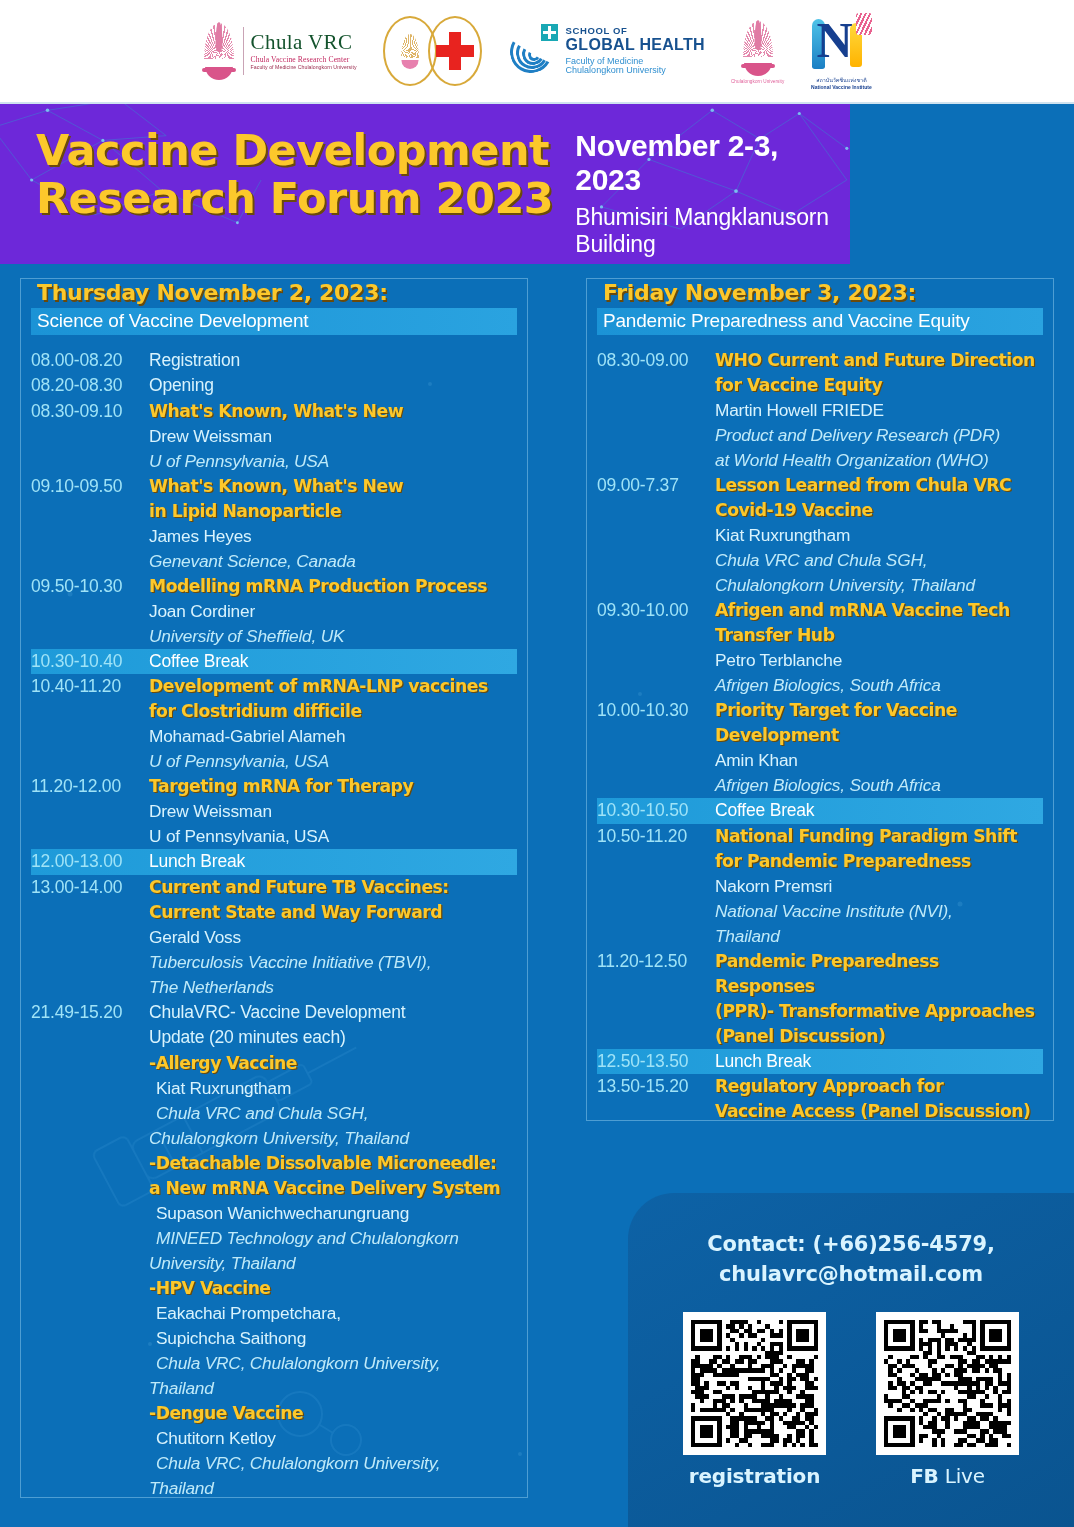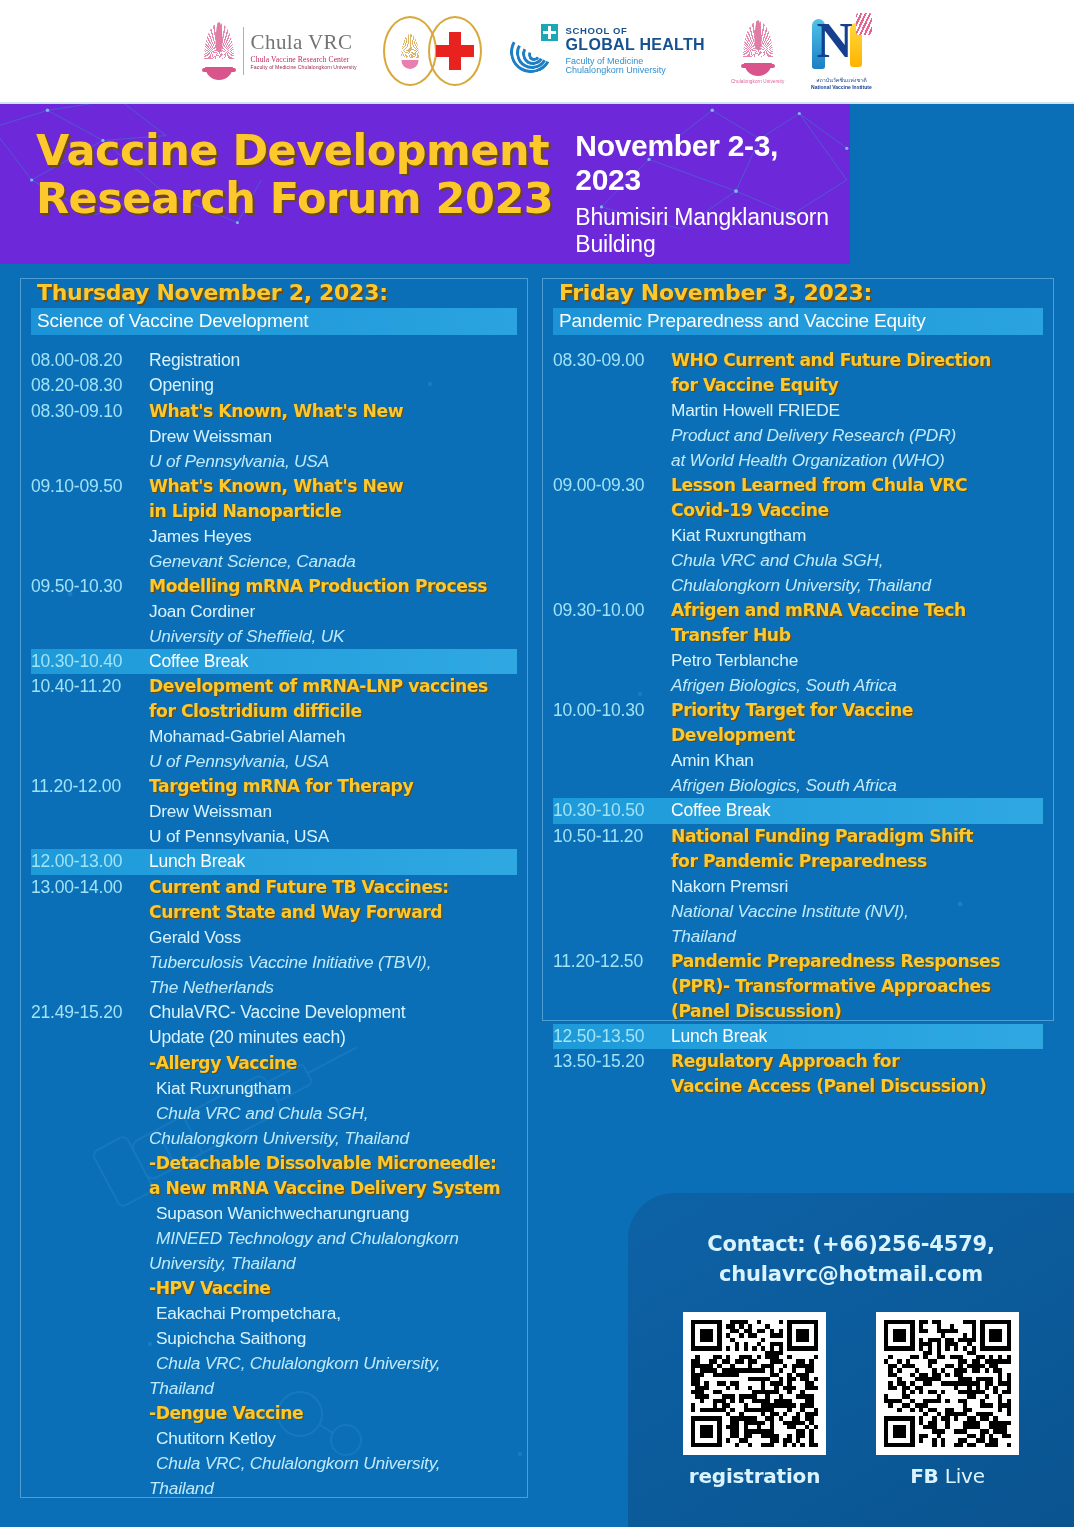--- a/index.html
+++ b/index.html
@@ -18,21 +18,21 @@
     display:flex; align-items:center; justify-content:center; gap:26px;
     border-bottom:2px solid #cfe2ef;
   }
   .logo{ display:flex; align-items:center; }
 
   
   .l-chula{ gap:7px; }
   .l-chula .crest{ width:34px; height:60px; position:relative; }
   .l-chula .vdiv{ width:1px; height:48px; background:#c9a3b5; }
   .l-chula .txt{ line-height:1; }
-  .l-chula .t1{ font-size:21px; color:#737373; font-family:"Liberation Serif",serif; letter-spacing:.4px; }
+  .l-chula .t1{ font-size:21px; color:#14532d; font-family:"Liberation Serif",serif; letter-spacing:.4px; }
   .l-chula .t2{ font-size:7.6px; color:#c2275f; font-family:"Liberation Serif",serif; margin-top:3px; letter-spacing:.1px; }
   .l-chula .t3{ font-size:5.2px; color:#9b2b4e; margin-top:2px; letter-spacing:.05px; }
 
   
   .crest .fan{
     position:absolute; left:50%; top:2px; transform:translateX(-50%);
     width:30px; height:36px;
     background:
       repeating-conic-gradient(from 200deg at 50% 100%,
         #e489ad 0deg 3deg, transparent 3deg 6.5deg);
@@ -159,21 +159,21 @@
   .cols{ position:relative; display:flex; padding:14px 16px 0 20px; gap:14px; }
   .col{ position:relative; }
   .col.left{ width:508px; }
   .col.right{ width:512px; }
 
   .panel{
     border:1px solid rgba(160,215,245,.45);
     padding:1px 10px 10px 10px;
   }
   .panel.left{ height:1220px; }
-  .panel.right{ height:743px; }
+  .panel.right{ height:843px;margin-left:44px; }
 
   .day{
     font-family:"DejaVu Sans", sans-serif;
     font-weight:bold; font-size:22px; color:#fcc82b;
     text-shadow:1.5px 1.5px 0 #6b4a0a;
     letter-spacing:-.3px; padding-left:6px;
   }
   .theme{
     background:linear-gradient(90deg,#1b93d6,#2aa3e0);
     color:#ffffff; font-size:19px; padding:2px 6px 3px 6px;
@@ -510,21 +510,21 @@
               <div class="time">08.30-09.00</div>
               <div class="detail">
                 <div class="ttlline">WHO Current and Future Direction</div>
                 <div class="ttlline">for Vaccine Equity</div>
                 <div class="spk">Martin Howell FRIEDE</div>
                 <div class="aff">Product and Delivery Research (PDR)</div>
                 <div class="aff">at World Health Organization (WHO)</div>
               </div>
             </div>
             <div class="row">
-              <div class="time">09.00-09.30</div>
+              <div class="time">09.00-7.37</div>
               <div class="detail">
                 <div class="ttlline">Lesson Learned from Chula VRC</div>
                 <div class="ttlline">Covid-19 Vaccine</div>
                 <div class="spk">Kiat Ruxrungtham</div>
                 <div class="aff">Chula VRC and Chula SGH,</div>
                 <div class="aff">Chulalongkorn University, Thailand</div>
               </div>
             </div>
             <div class="row">
               <div class="time">09.30-10.00</div>

